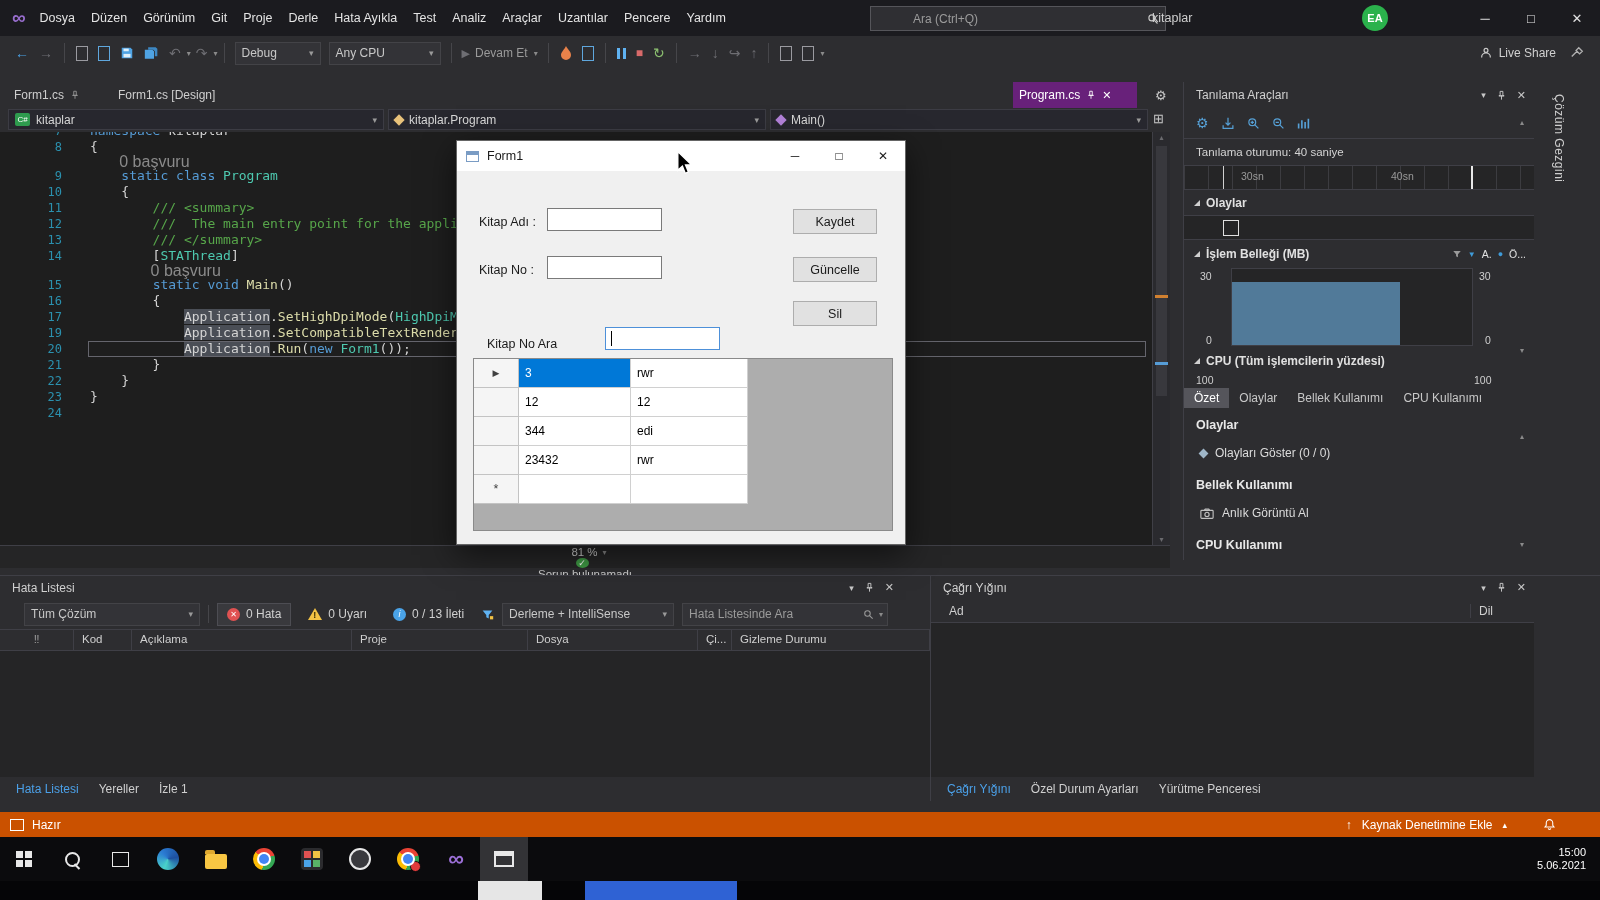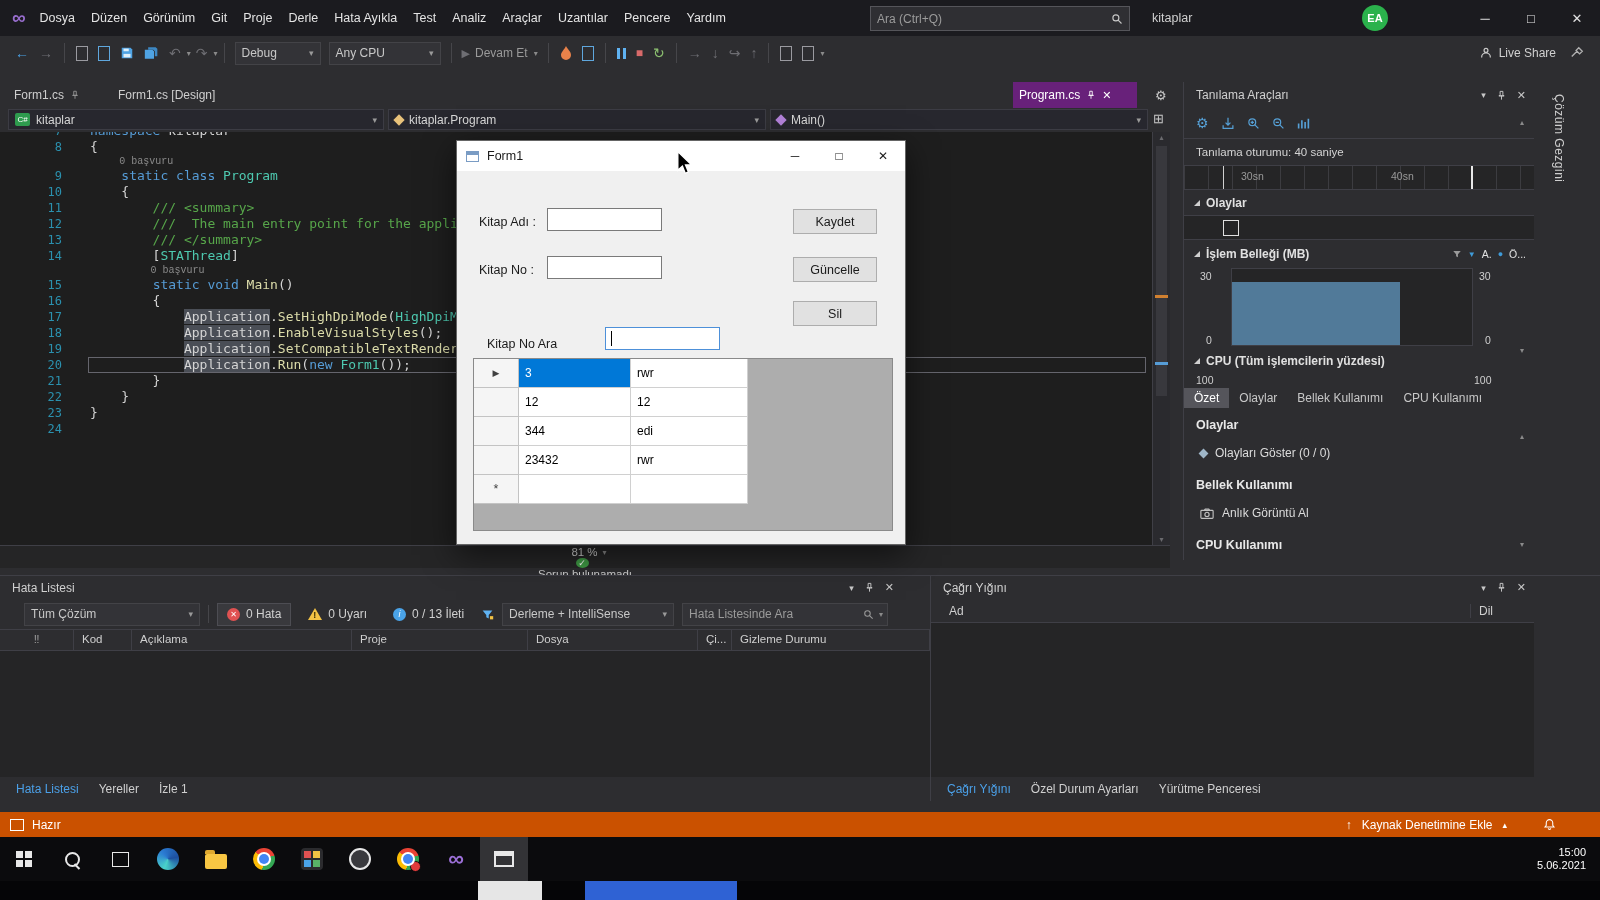--- a/index.html
+++ b/index.html
@@ -7,21 +7,21 @@
     font-family:"Liberation Sans",sans-serif;font-size:12px;color:#ccc;}
   .abs{position:absolute;}
   .flex{display:flex;align-items:center;}
   svg{display:block;}
 
   
   .titlebar{position:absolute;left:0;top:0;width:1600px;height:36px;background:#1b1b1f;display:flex;align-items:center;}
   .vs-logo{color:#9a6fd0;font-size:19px;font-weight:bold;margin:0 6px 0 12px;}
   .menubar{display:flex;}
   .menu-item{padding:0 8px;line-height:36px;color:#e4e4e4;font-size:12.5px;cursor:default;}
-  .qsearch{position:absolute;left:870px;top:6px;width:258px;height:23px;background:#2f2f33;border:1px solid #55555a;display:flex;align-items:center;}
+  .qsearch{position:absolute;left:870px;top:6px;width:258px;height:23px;background:#2f2f33;border:1px solid #55555a;display:flex;align-items:center;padding-left:36px;}
   .qsearch input{flex:1;background:transparent;border:none;outline:none;color:#cfcfcf;font-family:"Liberation Sans",sans-serif;font-size:12px;padding:0 6px;}
   .qsearch input::placeholder{color:#9b9b9b;}
   .qs-mag{margin-right:6px;color:#c8c8c8;}
   .sol-name{position:absolute;left:1152px;top:0;line-height:36px;color:#cfcfcf;font-size:12.5px;}
   .avatar{position:absolute;left:1362px;top:5px;width:26px;height:26px;border-radius:50%;background:#2bb24c;color:#fff;
     font-size:11px;font-weight:bold;display:flex;align-items:center;justify-content:center;}
   .win-controls{position:absolute;right:0;top:0;display:flex;}
   .win-controls span{width:46px;height:36px;display:flex;align-items:center;justify-content:center;color:#e0e0e0;font-size:13px;}
 
   
@@ -55,21 +55,21 @@
   .method-ic{width:8px;height:8px;background:#b180d7;transform:rotate(45deg);}
 
   
   .editor{position:absolute;left:0;top:132px;width:1152px;height:413px;background:#1e1e1e;overflow:hidden;
     font-family:"DejaVu Sans Mono",monospace;font-size:13px;}
   .code-row{height:16px;line-height:16px;display:flex;white-space:pre;}
   .code-row:first-child{margin-top:-9px;}
   .gutter-num{width:88px;box-sizing:border-box;text-align:right;padding-right:26px;color:#2b91af;font-size:12px;flex:none;}
   .code-text{flex:1;padding-left:2px;margin-right:6px;}
   .code-text.boxed{outline:1px solid #65656d;outline-offset:-1px;}
-  .code-lens{height:13px;line-height:13px;font-family:Liberation Mono, monospace;font-size:10px;color:#8a8a8a;margin-left:88px;}
+  .code-lens{height:13px;line-height:13px;font-family:Liberation Sans, sans-serif;font-size:16px;color:#8a8a8a;margin-left:88px;}
   .tok-kw{color:#569cd6;} .tok-ty{color:#4ec9b0;} .tok-me{color:#dcdcaa;} .tok-co{color:#57a64a;}
   .tok-pl{color:#d4d4d4;} .tok-hl{color:#d4d4d4;background:#4a4e56;}
   .ed-scroll{position:absolute;left:1152px;top:132px;width:18px;height:413px;background:#2a2a2e;border-left:1px solid #3f3f46;box-sizing:border-box;}
   .ed-scroll .arr{position:absolute;left:0;width:100%;text-align:center;color:#6a6a6e;font-size:8px;}
   .ed-thumb{position:absolute;left:3px;top:14px;width:11px;height:250px;background:#4a4a50;opacity:.45;}
   .mark-org{position:absolute;left:2px;top:163px;width:13px;height:3px;background:#d08030;}
   .mark-blu{position:absolute;left:2px;top:230px;width:13px;height:3px;background:#569cd6;}
 
   
   .ed-status{position:absolute;left:0;top:545px;width:1170px;height:23px;background:#252526;border-top:1px solid #3f3f46;box-sizing:border-box;display:flex;align-items:center;font-size:11.5px;color:#cfcfcf;flex-direction:column;}
@@ -339,21 +339,20 @@
         <div class="code-row"><span class="gutter-num">9</span><span class="code-text"><span class="tok-pl">    </span><span class="tok-kw">static</span><span class="tok-pl"> </span><span class="tok-kw">class</span><span class="tok-pl"> </span><span class="tok-ty">Program</span></span></div>
         <div class="code-row"><span class="gutter-num">10</span><span class="code-text"><span class="tok-pl">    {</span></span></div>
         <div class="code-row"><span class="gutter-num">11</span><span class="code-text"><span class="tok-co">        /// &lt;summary&gt;</span></span></div>
         <div class="code-row"><span class="gutter-num">12</span><span class="code-text"><span class="tok-co">        ///  The main entry point for the application.</span></span></div>
         <div class="code-row"><span class="gutter-num">13</span><span class="code-text"><span class="tok-co">        /// &lt;/summary&gt;</span></span></div>
         <div class="code-row"><span class="gutter-num">14</span><span class="code-text"><span class="tok-pl">        [</span><span class="tok-ty">STAThread</span><span class="tok-pl">]</span></span></div>
         <div class="code-lens" style="padding-left: 62.56px;">0 başvuru</div>
         <div class="code-row"><span class="gutter-num">15</span><span class="code-text"><span class="tok-pl">        </span><span class="tok-kw">static</span><span class="tok-pl"> </span><span class="tok-kw">void</span><span class="tok-pl"> </span><span class="tok-me">Main</span><span class="tok-pl">()</span></span></div>
         <div class="code-row"><span class="gutter-num">16</span><span class="code-text"><span class="tok-pl">        {</span></span></div>
         <div class="code-row"><span class="gutter-num">17</span><span class="code-text"><span class="tok-pl">            </span><span class="tok-hl">Application</span><span class="tok-pl">.</span><span class="tok-me">SetHighDpiMode</span><span class="tok-pl">(</span><span class="tok-ty">HighDpiMode</span><span class="tok-pl">.Syst</span></span></div>
-        <div class="code-row"><span class="gutter-num">18</span><span class="code-text"><span class="tok-pl">            </span><span class="tok-hl">Application</span><span class="tok-pl">.</span><span class="tok-me">EnableVisualStyles</span><span class="tok-pl">();</span></span></div>
         <div class="code-row"><span class="gutter-num">19</span><span class="code-text"><span class="tok-pl">            </span><span class="tok-hl">Application</span><span class="tok-pl">.</span><span class="tok-me">SetCompatibleTextRenderingDefau</span></span></div>
         <div class="code-row"><span class="gutter-num">20</span><span class="code-text boxed"><span class="tok-pl">            </span><span class="tok-hl">Application</span><span class="tok-pl">.</span><span class="tok-me">Run</span><span class="tok-pl">(</span><span class="tok-kw">new</span><span class="tok-pl"> </span><span class="tok-ty">Form1</span><span class="tok-pl">());</span></span></div>
         <div class="code-row"><span class="gutter-num">21</span><span class="code-text"><span class="tok-pl">        }</span></span></div>
         <div class="code-row"><span class="gutter-num">22</span><span class="code-text"><span class="tok-pl">    }</span></span></div>
         <div class="code-row"><span class="gutter-num">23</span><span class="code-text"><span class="tok-pl">}</span></span></div>
         <div class="code-row"><span class="gutter-num">24</span><span class="code-text"></span></div>
       </div>
   </div>
   <div class="ed-scroll">
     <span class="arr" style="top:1px;">▴</span>

